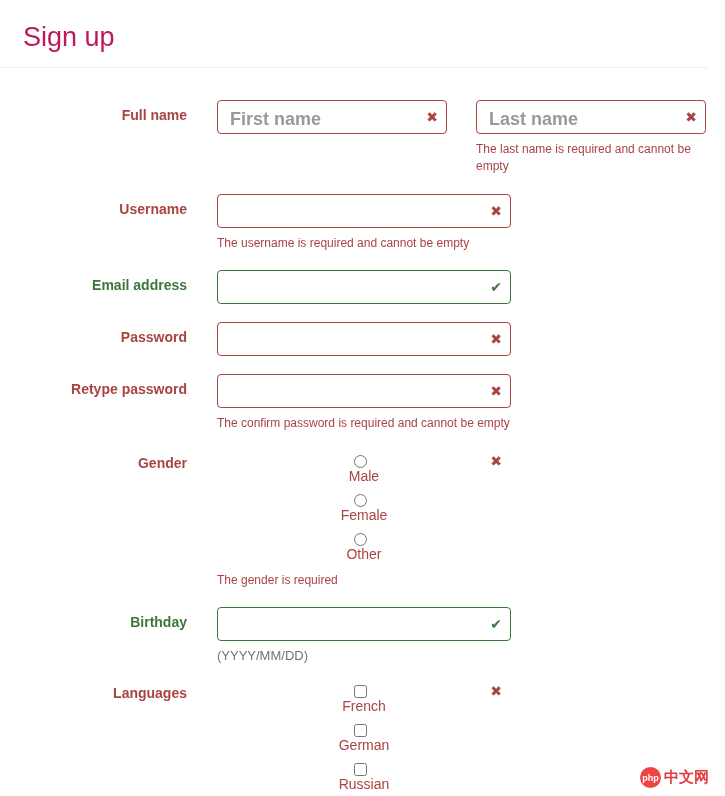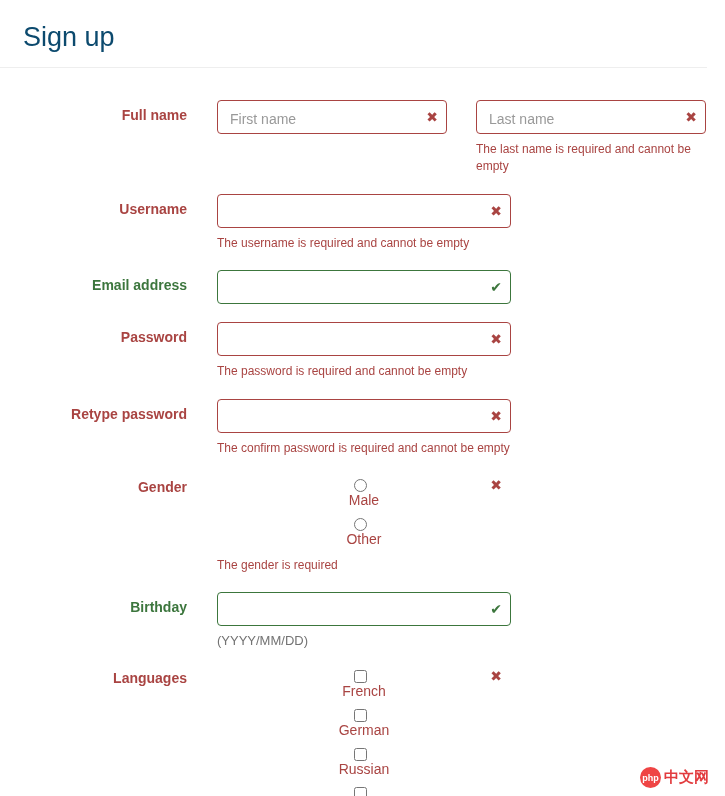--- a/index.html
+++ b/index.html
@@ -5,21 +5,21 @@
   * { box-sizing: border-box; margin: 0; padding: 0; }
   html, body { background: #fff; }
   body {
     width: 725px; height: 796px;
     position: relative; overflow: hidden;
     font-family: "Liberation Sans", sans-serif;
     font-size: 14px; color: #333;
   }
   .page { padding: 10px 18px 0 0; }
   h1.page-title {
-    font-size: 27px; font-weight: 500; color: #0c4a6e;
+    font-size: 27px; font-weight: 500; color: #be185d;
     padding: 12px 0 14px 23px;
   }
   hr.title-rule { border: none; border-top: 1px solid #eeeeee; margin: 0; }
   form { margin-top: 32px; }
   .form-row { display: flex; margin-bottom: 18px; }
   .label-col {
     width: 187px; flex-shrink: 0;
     text-align: right; padding-top: 7px;
     font-weight: bold; font-size: 14px;
   }
@@ -27,23 +27,24 @@
   .label-success { color: #3c763d; }
   .field-col { margin-left: 30px; }
   .field-pair { display: flex; gap: 29px; }
   .field-group { width: 230px; }
   .field-group-wide { width: 294px; }
   .input-wrap { position: relative; }
   input.text-input {
     width: 100%; height: 34px;
     padding: 10px 30px 6px 12px;
     font-family: "Liberation Sans", sans-serif;
-    font-size: 14px; color: #555;
+    font-size: 18px; color: #555;
     border-radius: 4px; outline: none;
     background: #fff;
+    font-weight: bold;
   }
   input.text-input::placeholder { color: #999; opacity: 1; }
   .border-error { border: 1px solid #a94442; }
   .border-success { border: 1px solid #3c763d; }
   .feedback-icon {
     position: absolute; right: 9px; top: 8px;
     font-size: 14px; line-height: 18px;
     pointer-events: none;
   }
   .icon-error { color: #a94442; }
@@ -133,21 +134,20 @@
     </div>
 
     <div class="form-row">
       <div class="label-col label-error">Password</div>
       <div class="field-col">
         <div class="field-group-wide">
           <div class="input-wrap">
             <input type="password" class="text-input border-error" value="" style="">
             <span class="feedback-icon icon-error">✖</span>
           </div>
-          <div class="error-text">The password is required and cannot be empty</div>
         </div>
       </div>
     </div>
 
     <div class="form-row">
       <div class="label-col label-error">Retype password</div>
       <div class="field-col">
         <div class="field-group-wide">
           <div class="input-wrap">
             <input type="password" class="text-input border-error" value="" style="">
@@ -159,20 +159,24 @@
     </div>
 
     <div class="form-row">
       <div class="label-col label-error" style="padding-top:4px;">Gender</div>
       <div class="field-col">
         <div class="option-list">
           <span class="option-icon">✖</span>
           <label class="option-row">
             <input type="radio" name="gender" style="">
             <span>Male</span>
+          </label>
+          <label class="option-row">
+            <input type="radio" name="gender" style="">
+            <span>Female</span>
           </label>
           <label class="option-row">
             <input type="radio" name="gender" style="">
             <span>Other</span>
           </label>
           <div class="error-text" style="margin-top:2px;">The gender is required</div>
         </div>
       </div>
     </div>
 

